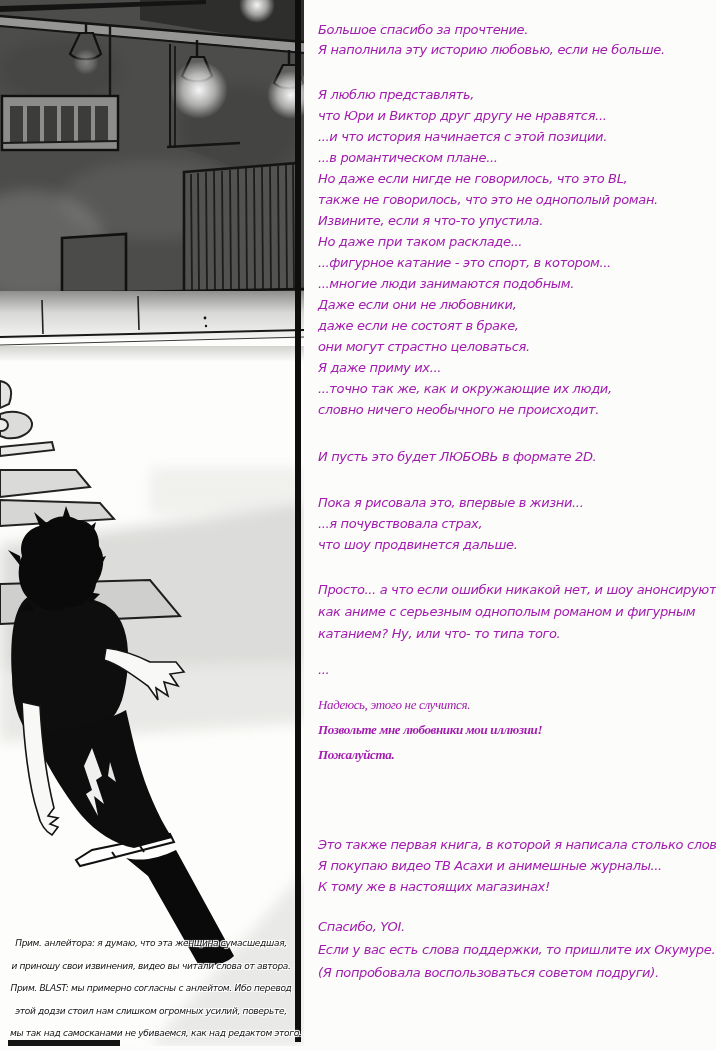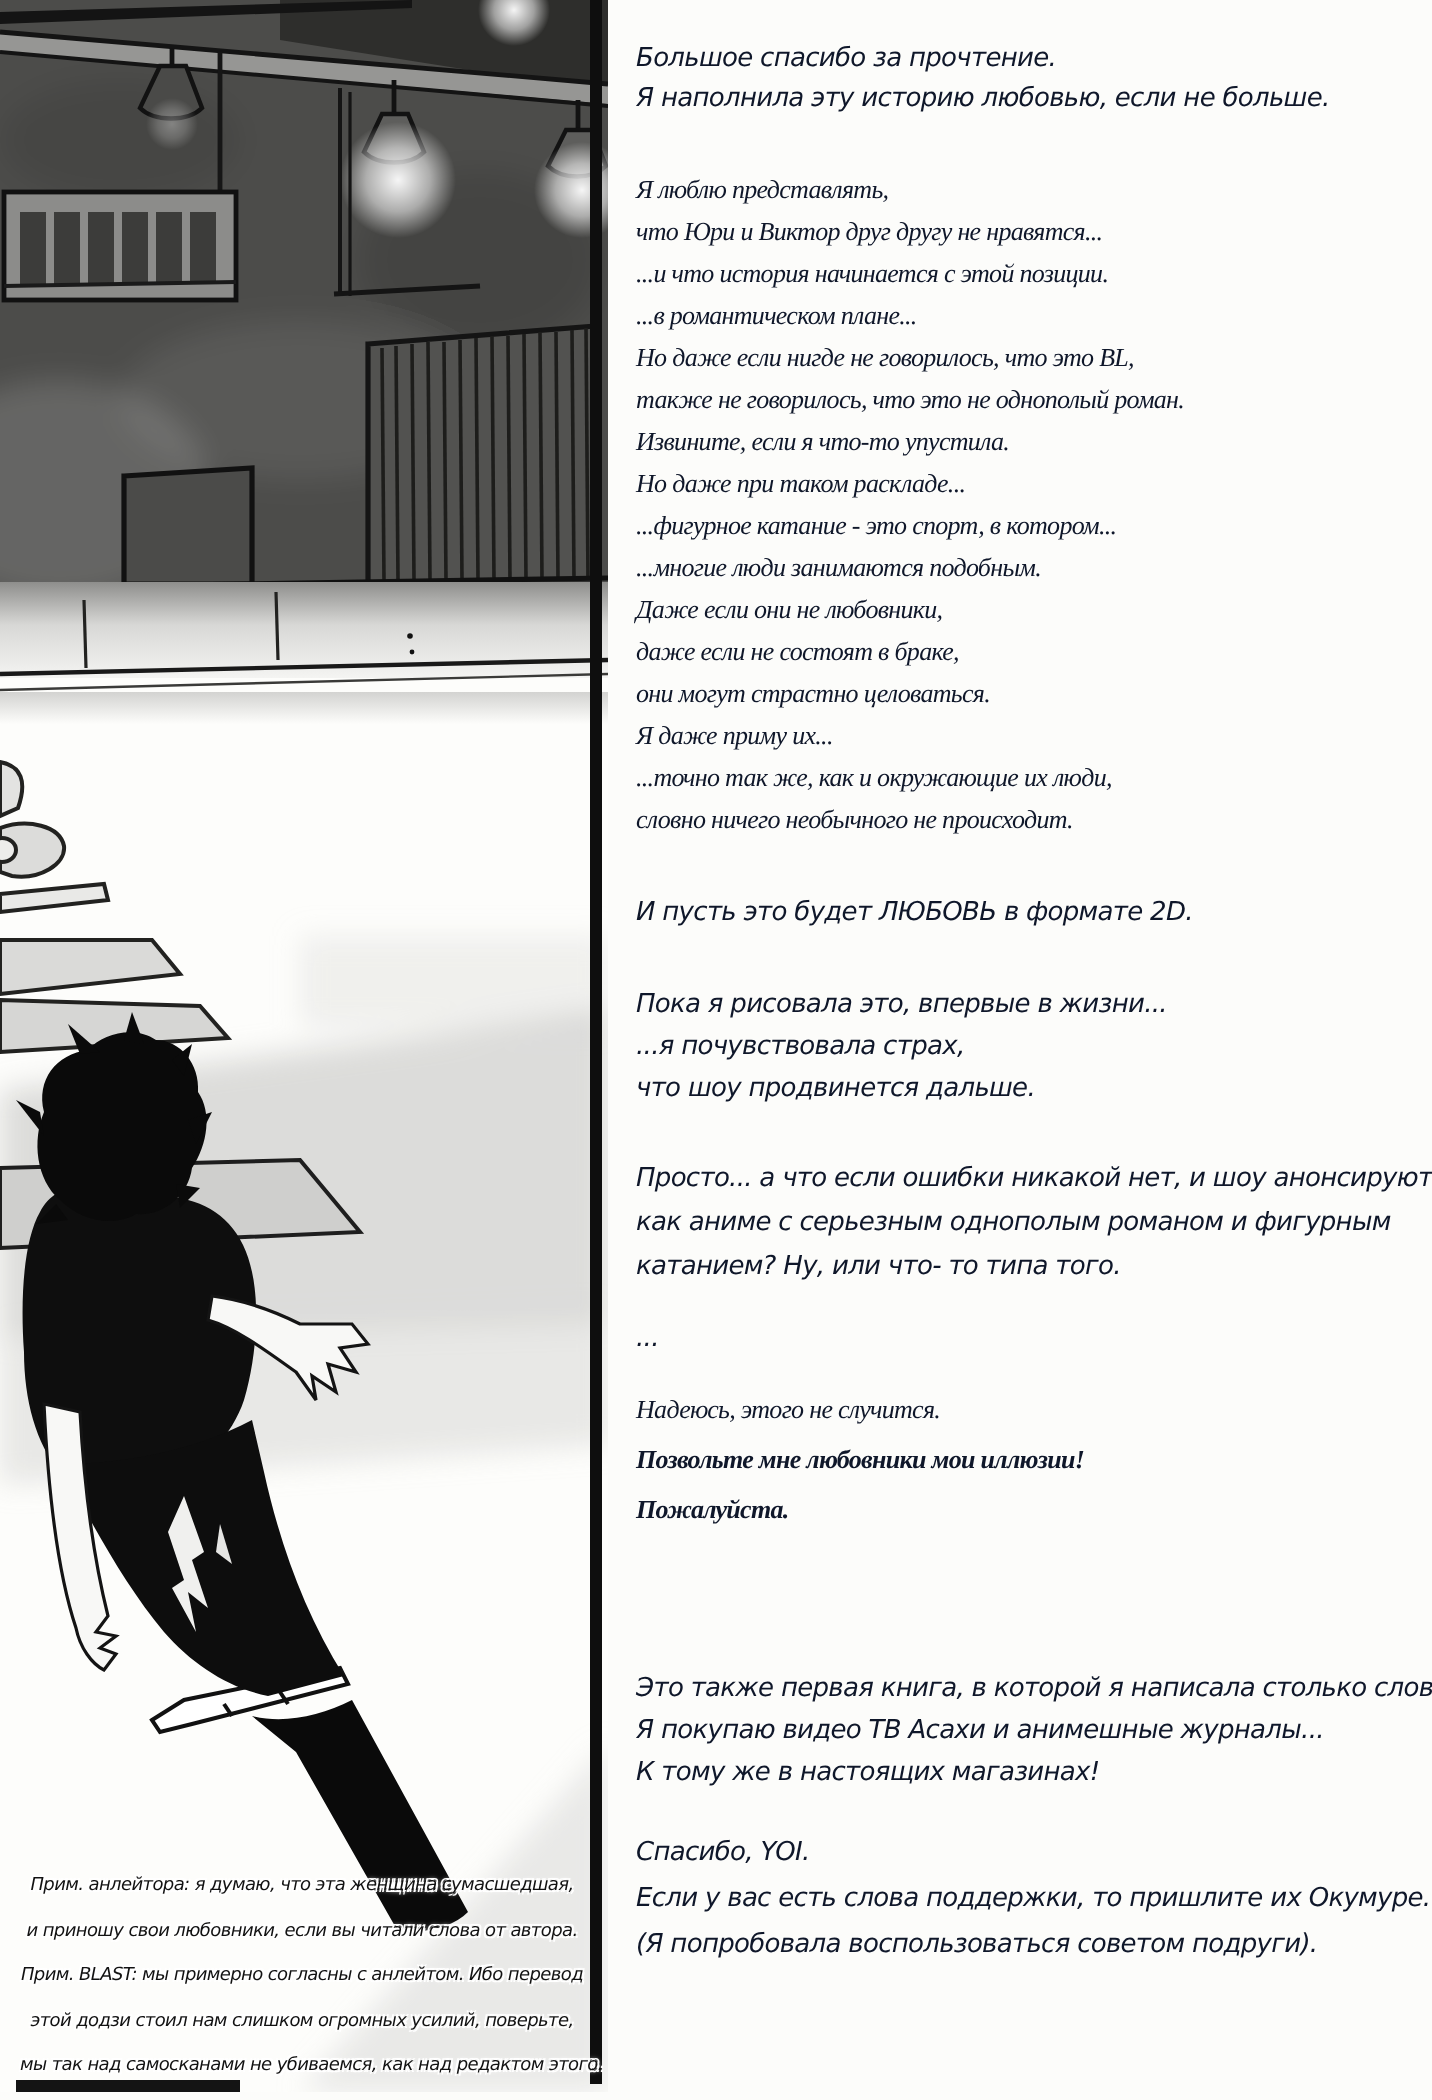--- a/index.html
+++ b/index.html
@@ -14,26 +14,26 @@
   
   .panel{position:absolute;left:0;top:0;width:304px;height:1046px;}
   .panel svg{display:block;}
 
   
   .rightcol{position:absolute;left:316px;top:0;width:400px;height:1050px;}
   .para{
     position:absolute;left:2px;width:398px;
     font-style:italic;
     font-size:13px;letter-spacing:-0.35px;
-    color:#0f172a;line-height:20px;
+    color:#a21caf;line-height:20px;
   }
   .para .line{white-space:pre;}
   .para .line.bold{font-weight:bold;}
   .p1{top:20px;}
-  .p2{top:84px;line-height:21px;font-family:Liberation Serif, serif;}
+  .p2{top:84px;line-height:21px;}
   .p3{top:447px;}
   .p4{top:482px;line-height:21px;margin-top:10px;}
   .p5{top:579px;line-height:22px;}
   .p6{top:660px;}
   .p7{top:692px;line-height:25px;font-family:Liberation Serif, serif;}
   .p8{top:834px;line-height:21px;}
   .p9{top:915px;line-height:23px;}
 
   
   .footnote{
@@ -220,21 +220,21 @@
           <polygon points="28,602 18,612 34,610"></polygon>
         </g>
       </g>
 
       <rect x="295" y="0" width="6" height="1042" fill="#0e0e0e"></rect>
       <rect x="8" y="1040" width="112" height="6" fill="#141414"></rect>
     </svg>
 
     <div class="footnote">
         <div class="line">Прим. анлейтора: я думаю, что эта женщина сумасшедшая,</div>
-        <div class="line">и приношу свои любовники, если вы читали слова от автора.</div>
+        <div class="line">и приношу свои извинения, видео вы читали слова от автора.</div>
         <div class="line">Прим. BLAST: мы примерно согласны с анлейтом. Ибо перевод</div>
         <div class="line">этой додзи стоил нам слишком огромных усилий, поверьте,</div>
         <div class="line">мы так над самосканами не убиваемся, как над редактом этого.</div>
       </div>
   </div>
 
   <div class="rightcol">
     <div class="para p1">
         <div class="line">Большое спасибо за прочтение.</div>
         <div class="line">Я наполнила эту историю любовью, если не больше.</div>

